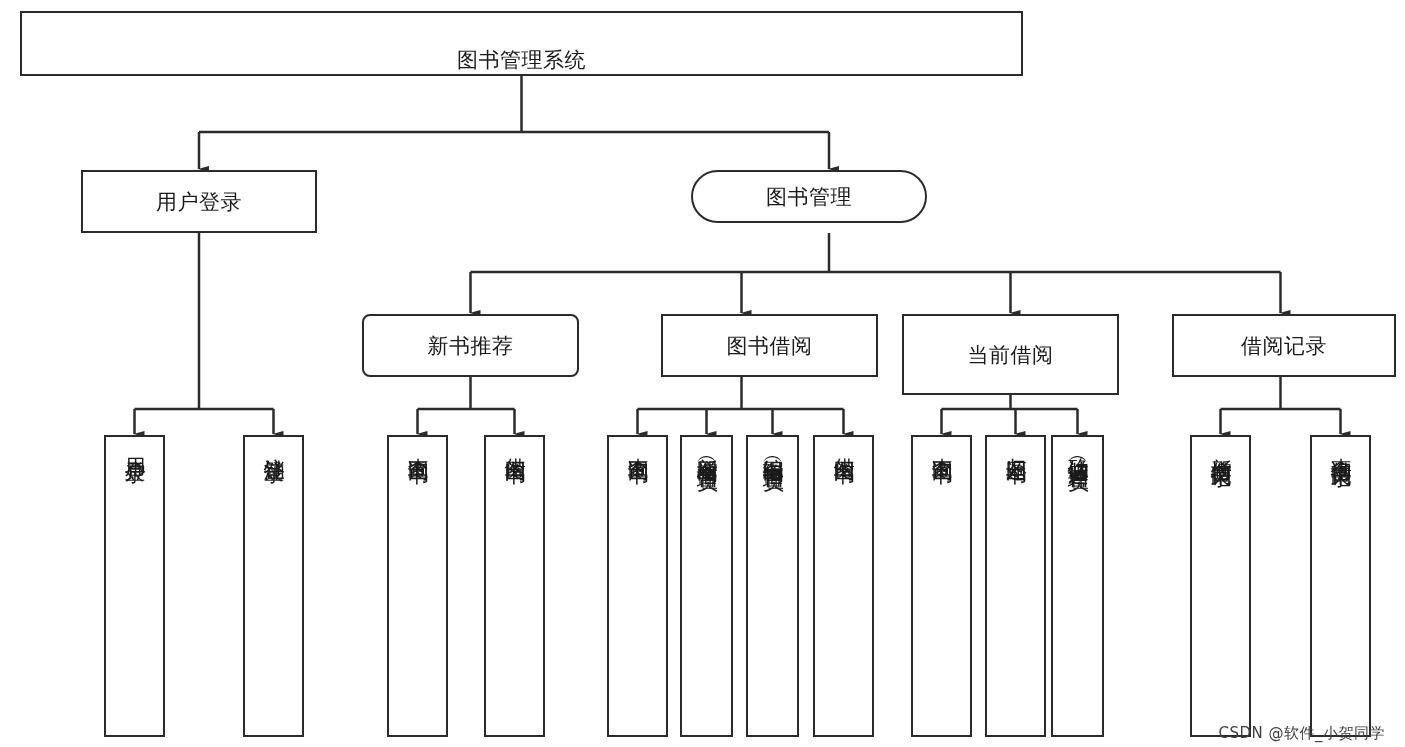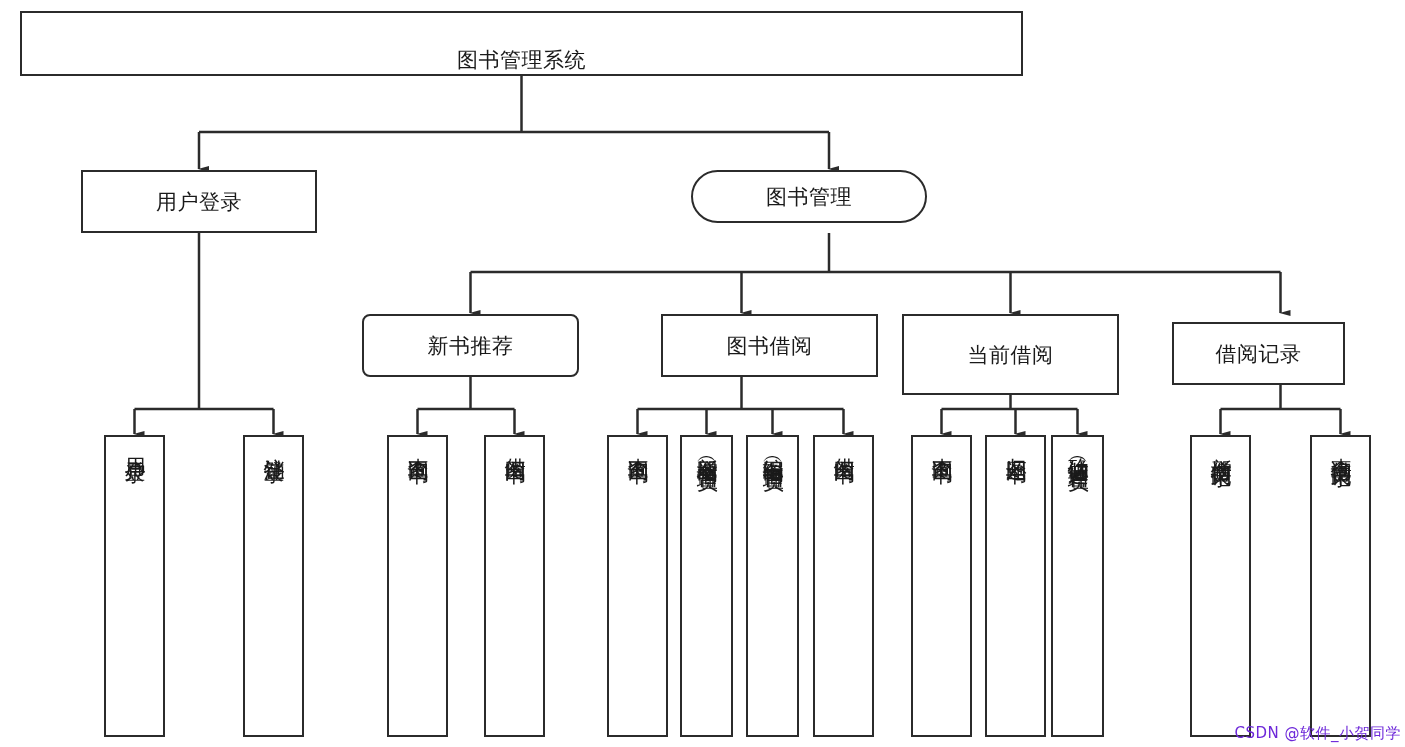--- a/index.html
+++ b/index.html
@@ -56,24 +56,24 @@
     letter-spacing: 2px;
     white-space: nowrap;
     display: block;
   }
   .node .hlabel {
     display: block;
     white-space: nowrap;
   }
   #watermark {
     position: absolute;
-    right: 4px;
+    right: 20px;
     bottom: 4px;
     font-size: 15px;
-    color: #6d28d9;
+    color: #404040;
     letter-spacing: 0.5px;
     white-space: nowrap;
   }
 </style>
 </head>
 <body>
 
 <div id="diagram-root">
 
   <svg class="connectors" viewBox="0 0 1405 747" preserveAspectRatio="none">
@@ -132,21 +132,21 @@
 
   <div class="node horizontal" style="left: 362px; top: 314px; width: 217px; height: 63px; border-radius: 8px;">
     <span class="hlabel">新书推荐</span>
   </div>
   <div class="node horizontal" style="left: 633px; top: 314px; width: 217px; height: 63px; margin-left: 28px;">
     <span class="hlabel">图书借阅</span>
   </div>
   <div class="node horizontal" style="left: 902px; top: 314px; width: 217px; height: 81px;">
     <span class="hlabel">当前借阅</span>
   </div>
-  <div class="node horizontal" style="left: 1172px; top: 322px; width: 173px; height: 63px;">
+  <div class="node horizontal" style="left: 1172px; top: 314px; width: 224px; height: 63px;">
     <span class="hlabel">借阅记录</span>
   </div>
 
   <div class="node vertical" style="left: 104px; top: 435px; width: 61px; height: 302px;">
     <span class="vlabel">用户登录</span>
   </div>
   <div class="node vertical" style="left: 243px; top: 435px; width: 61px; height: 302px;">
     <span class="vlabel">注销登录</span>
   </div>
   <div class="node vertical" style="left: 387px; top: 435px; width: 61px; height: 302px;">

